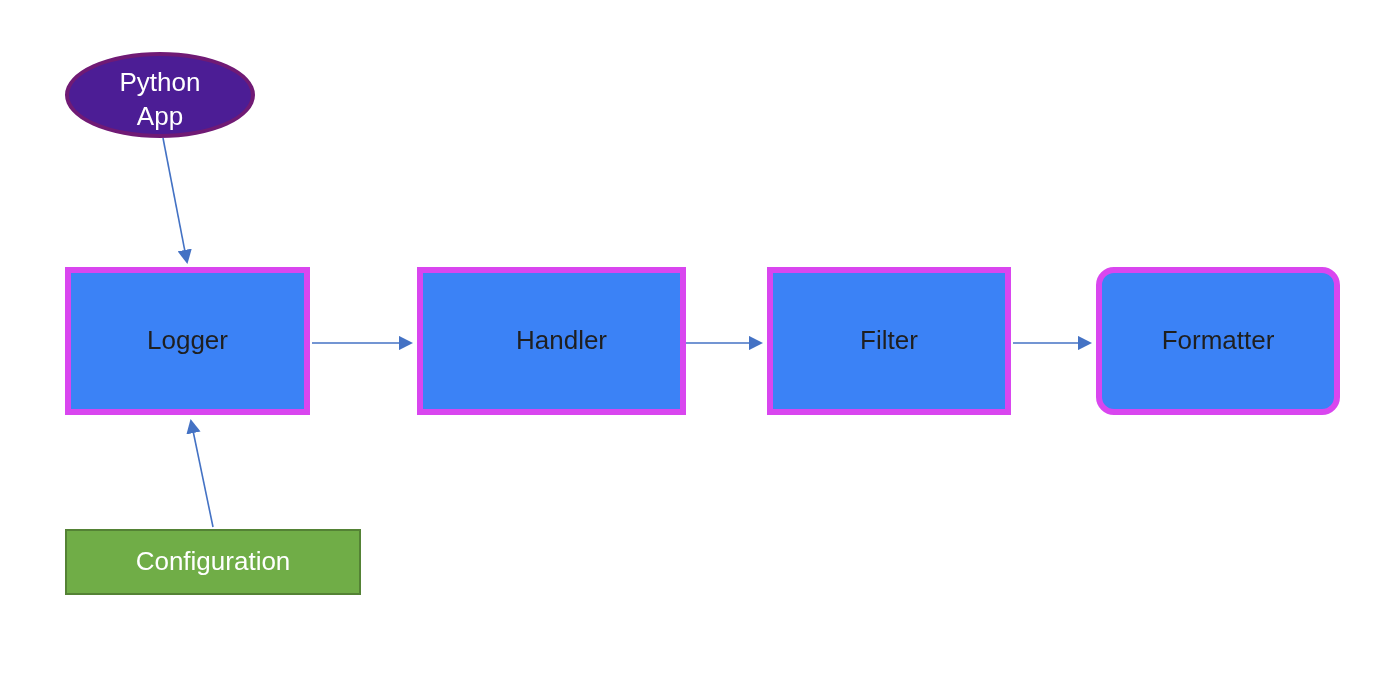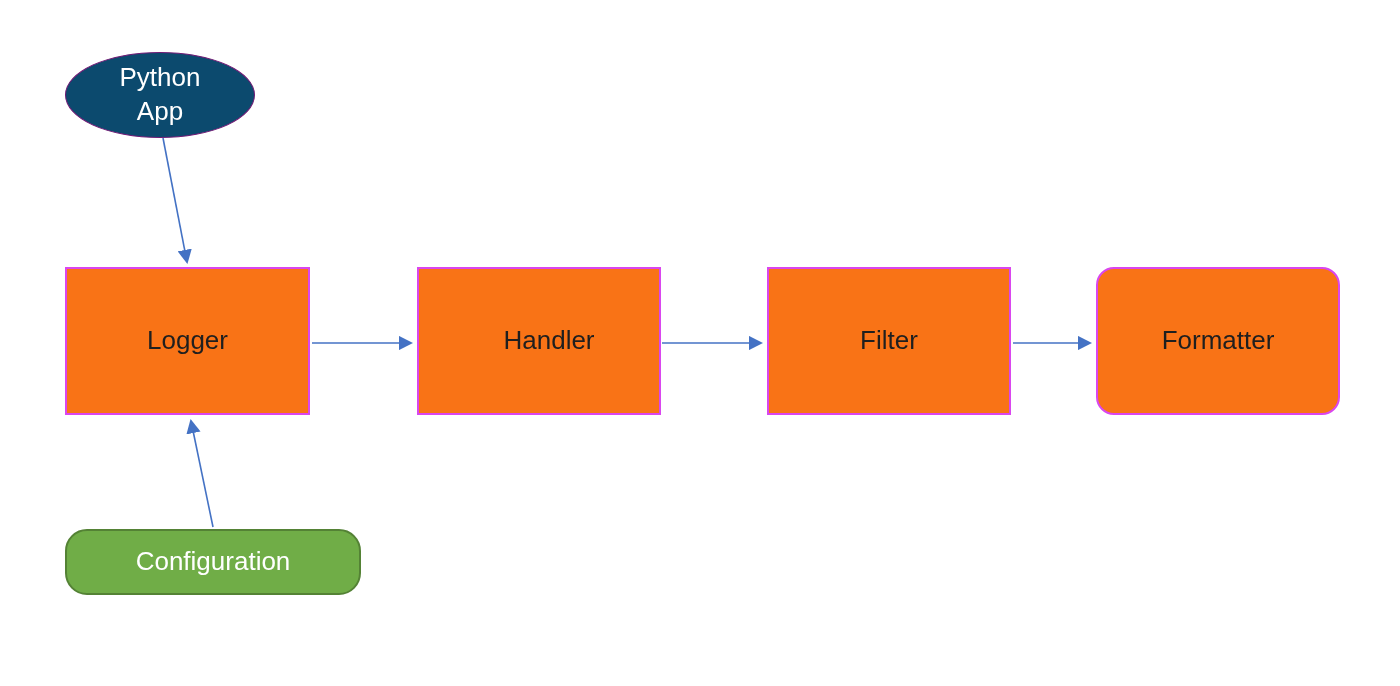--- a/index.html
+++ b/index.html
@@ -27,40 +27,41 @@
     position: absolute;
     display: flex;
     align-items: center;
     justify-content: center;
     text-align: center;
     box-sizing: border-box;
     font-size: 26px;
     line-height: 1.3;
   }
   .node.process {
-    background: #f97316;
-    border: 2px solid #d946ef;
+    background: #3b82f6;
+    border: 6px solid #d946ef;
     color: #1f1f1f;
   }
   .node.terminal {
-    background: #0c4a6e;
-    border: 1px solid #701a75;
+    background: #4c1d95;
+    border: 4px solid #701a75;
     border-radius: 50%;
     color: #ffffff;
+    align-items: flex-end;
   }
   .node.config {
     background: #70ad47;
     border: 2px solid #548235;
-    border-radius: 22px;
+    border-radius: 0;
     color: #ffffff;
   }
   
   .pos-python-app  { left: 65px;   top: 52px;  width: 190px; height: 86px; }
   .pos-logger      { left: 65px;   top: 267px; width: 245px; height: 148px; }
-  .pos-handler     { left: 417px;  top: 267px; width: 244px; height: 148px; padding-left: 20px; }
+  .pos-handler     { left: 417px;  top: 267px; width: 269px; height: 148px; padding-left: 20px; }
   .pos-filter      { left: 767px;  top: 267px; width: 244px; height: 148px; align-items: center; }
   .pos-formatter   { left: 1096px; top: 267px; width: 244px; height: 148px; border-radius: 18px; }
   .pos-configuration { left: 65px; top: 529px; width: 296px; height: 66px; }
 </style>
 </head>
 <body>
 
 <div class="canvas">
 
   <svg class="edges" viewBox="0 0 1400 686" xmlns="http://www.w3.org/2000/svg">

